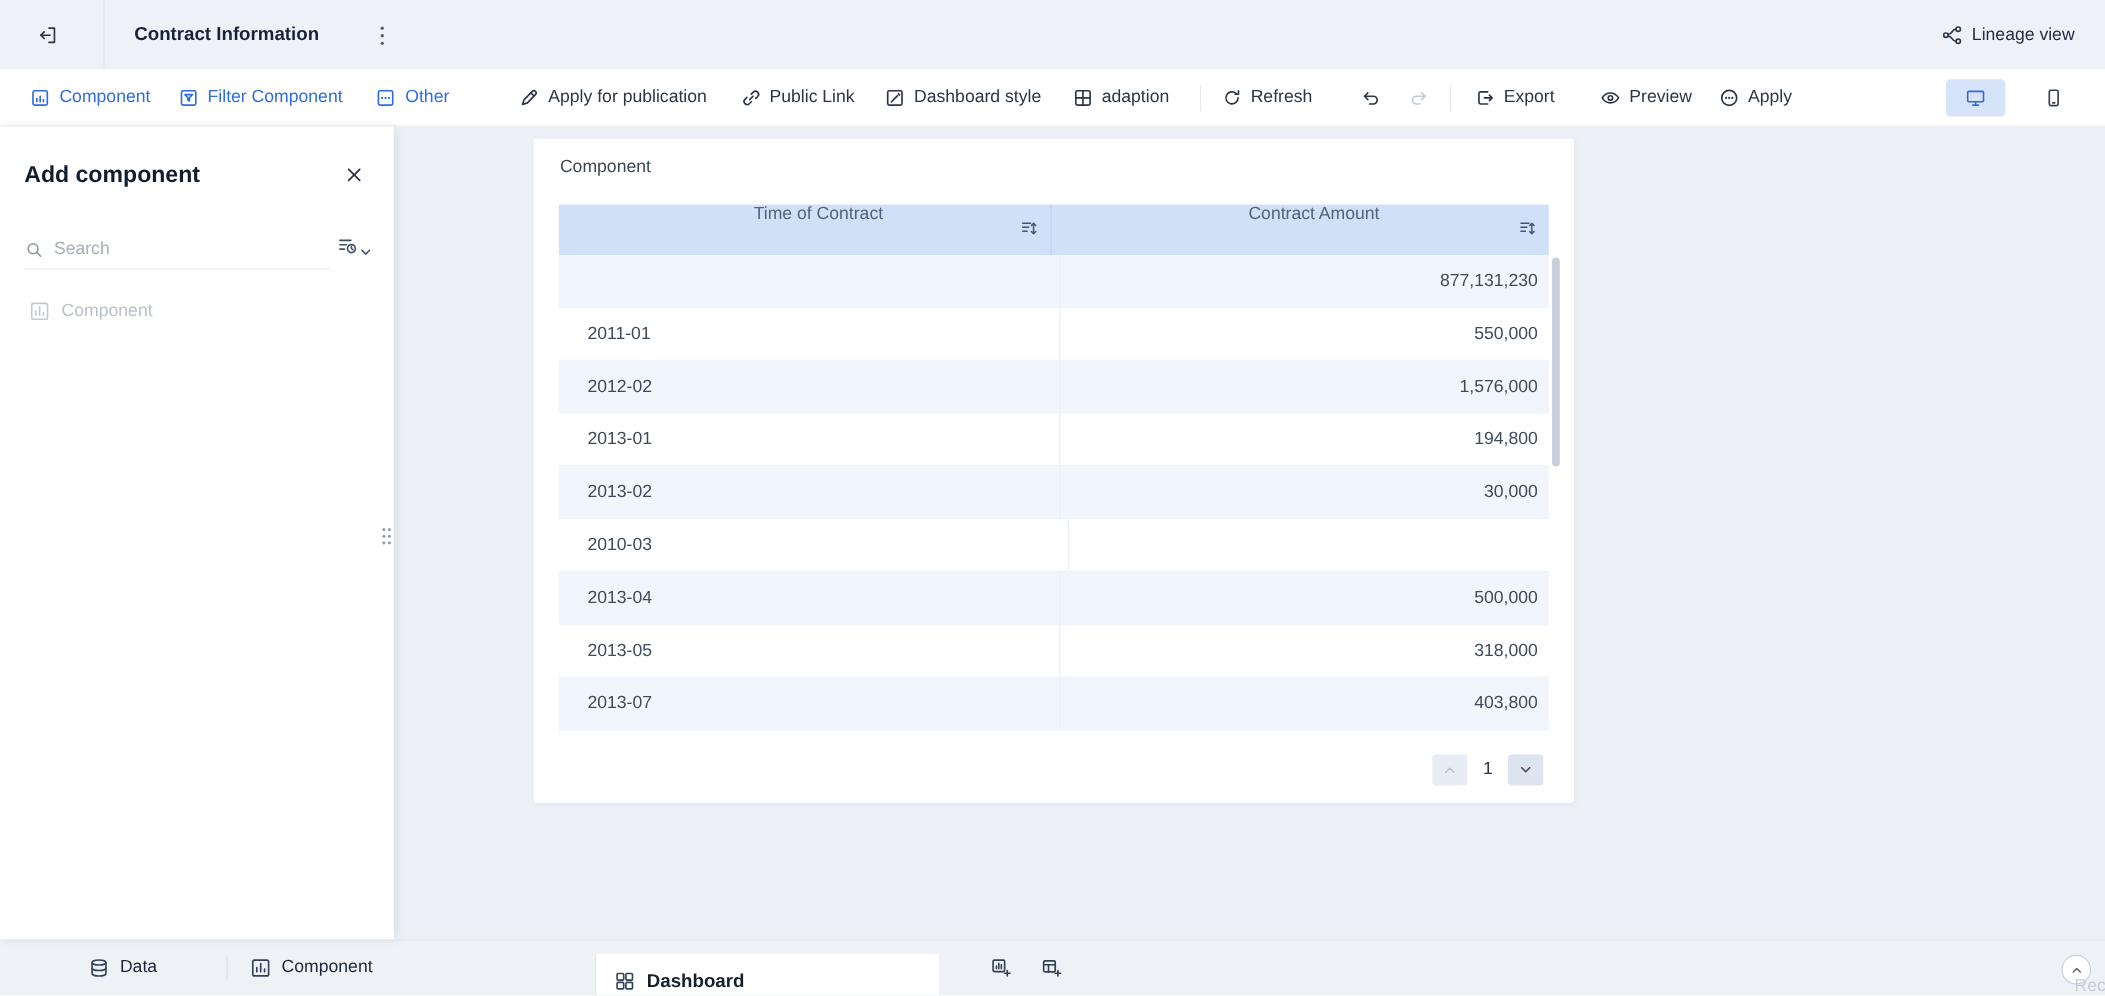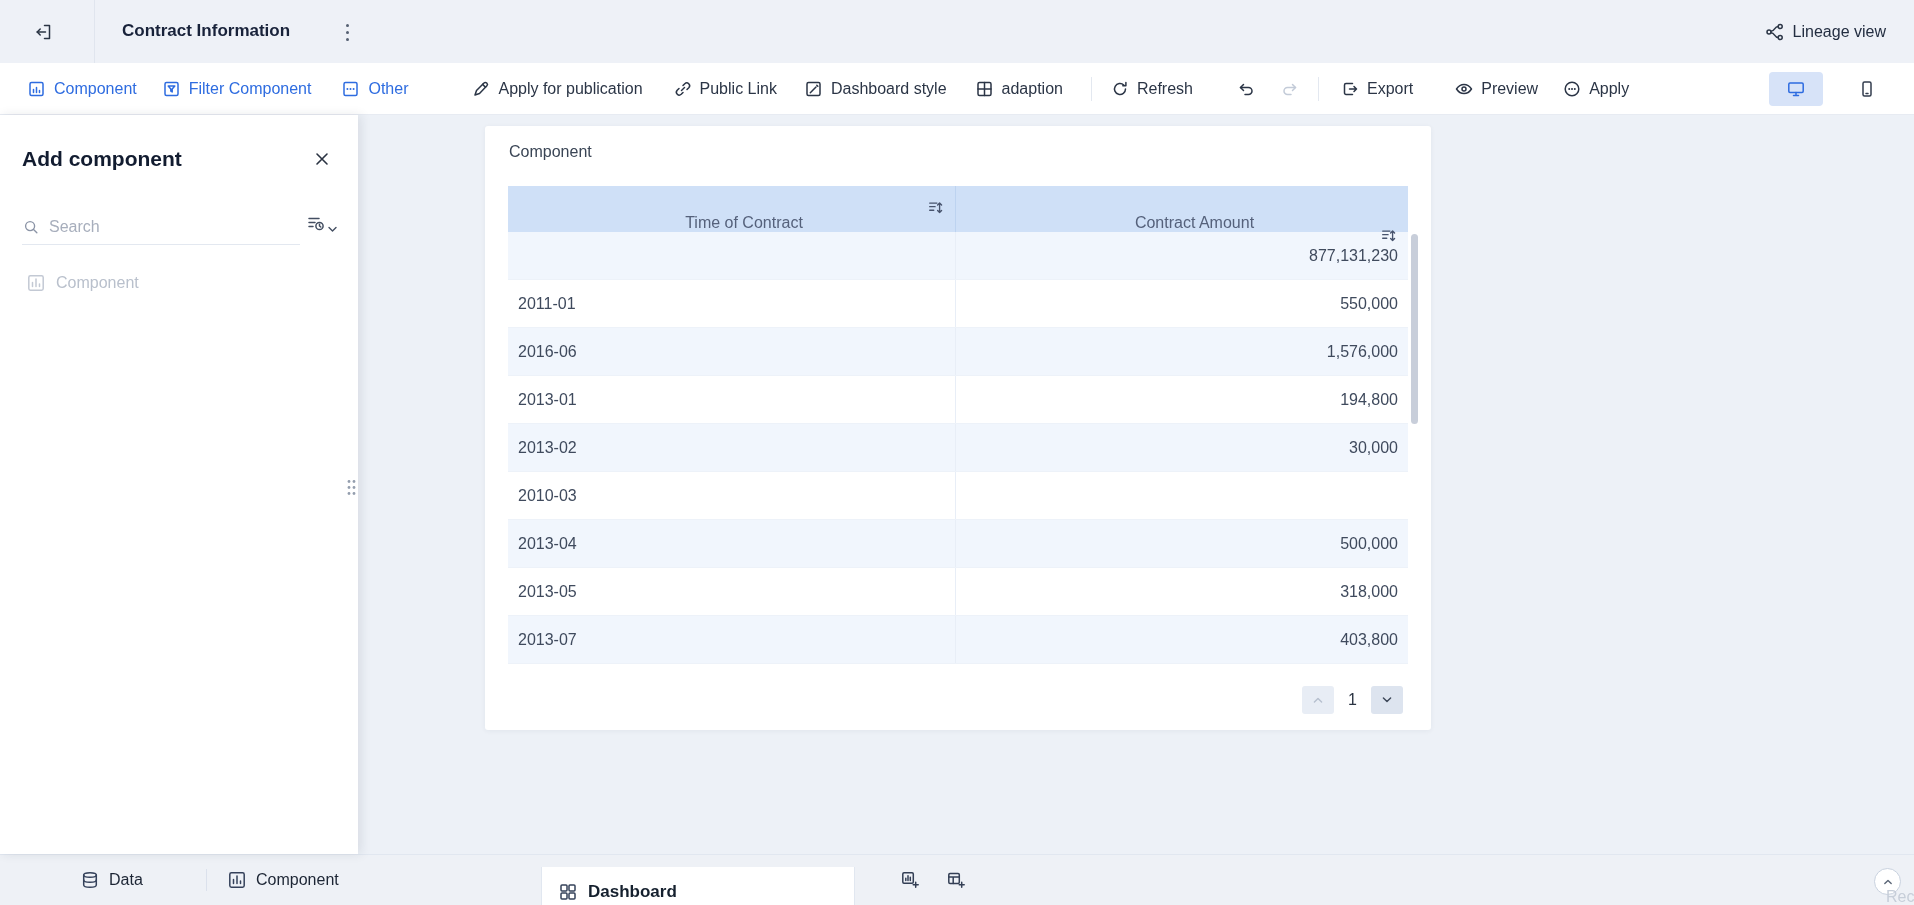--- a/index.html
+++ b/index.html
@@ -40,25 +40,25 @@
   .filter-btn { position:absolute; left:306px; top:98px; display:flex; align-items:flex-end; gap:2px; color:#434e61; }
   .panel-item { position:absolute; left:26px; top:158px; display:flex; align-items:center; gap:10px; font-size:16px; color:#b9c0cc; cursor:pointer; }
   .panel-item .icw { color:#c3c9d4; }
   .drag-handle { position:absolute; left:345px; top:362px; width:13px; height:20px; display:flex; align-items:center; justify-content:center; color:#949eae; cursor:col-resize; }
 
   
   .card { position:absolute; left:485px; top:126px; width:946px; height:604px; background:#ffffff; border-radius:3px; box-shadow:0 1px 5px rgba(40,50,70,.06); }
   .card-title { position:absolute; left:24px; top:17px; font-size:16px; color:#3a4555; }
   .table { position:absolute; left:23px; top:60px; width:900px; }
   .thead { display:flex; height:46px; background:#cfe0f7; }
-  .thc { position:relative; display:flex; align-items:flex-end; justify-content:center; font-size:16px; color:#55617b;padding-left:25px; }
+  .thc { position:relative; display:flex; align-items:flex-start; justify-content:center; font-size:16px; color:#55617b;padding-left:25px; }
   .thc.c1 { width:448px; border-right:1px solid #bdd3f0; }
-  .thc.c2 { width:452px;margin-top:28px; }
+  .thc.c2 { width:452px; }
   .sort-btn { position:absolute; right:10px; top:13px; color:#47536d; }
-  .trow { display:flex; height:48px; background:#ffffff; border-bottom:1px solid #edf2f9; }
+  .trow { display:flex; height:48px; background:#ffffff; border-bottom:1px solid #edf2f9;padding-left:16px; }
   .trow.stripe { background:#f1f6fd; }
   .tcell { display:flex; align-items:center; font-size:16px; color:#3f4a5d; }
   .tcell.time { width:448px; padding-left:10px; border-right:1px solid #e8eef7; }
   .tcell.amount { width:452px; justify-content:flex-end; padding-right:10px; }
   .scroll-thumb { position:absolute; left:926px; top:108px; width:7px; height:190px; background:#c8ceda; border-radius:4px; cursor:grab; }
   .pager { position:absolute; right:28px; top:560px; display:flex; align-items:center; gap:14px; }
   .pg { width:32px; height:28px; border-radius:3px; display:flex; align-items:center; justify-content:center; }
   .pg.up { background:#e8edf5; color:#b7c0cf; }
   .pg.down { background:#dde4ef; color:#3d4859; }
   .pg-num { font-size:16px; color:#2b3443; }
@@ -336,21 +336,21 @@
       <div class="tbody">
           <div class="trow stripe">
             <div class="tcell time"></div>
             <div class="tcell amount">877,131,230</div>
           </div>
           <div class="trow">
             <div class="tcell time">2011-01</div>
             <div class="tcell amount">550,000</div>
           </div>
           <div class="trow stripe">
-            <div class="tcell time">2016-06</div>
+            <div class="tcell time">2012-02</div>
             <div class="tcell amount">1,576,000</div>
           </div>
           <div class="trow">
             <div class="tcell time">2013-01</div>
             <div class="tcell amount">194,800</div>
           </div>
           <div class="trow stripe">
             <div class="tcell time">2013-02</div>
             <div class="tcell amount">30,000</div>
           </div>

